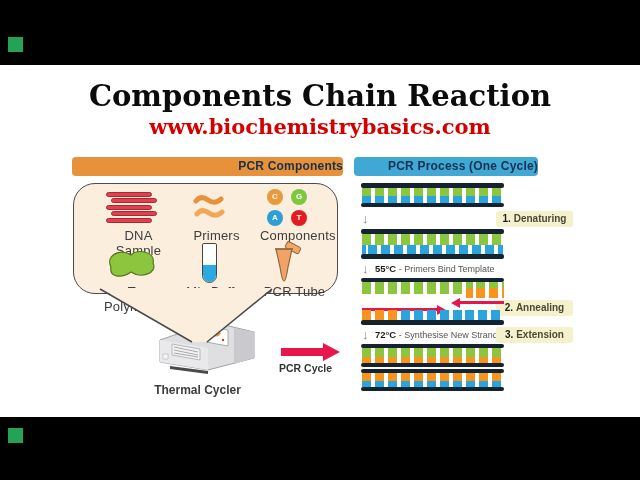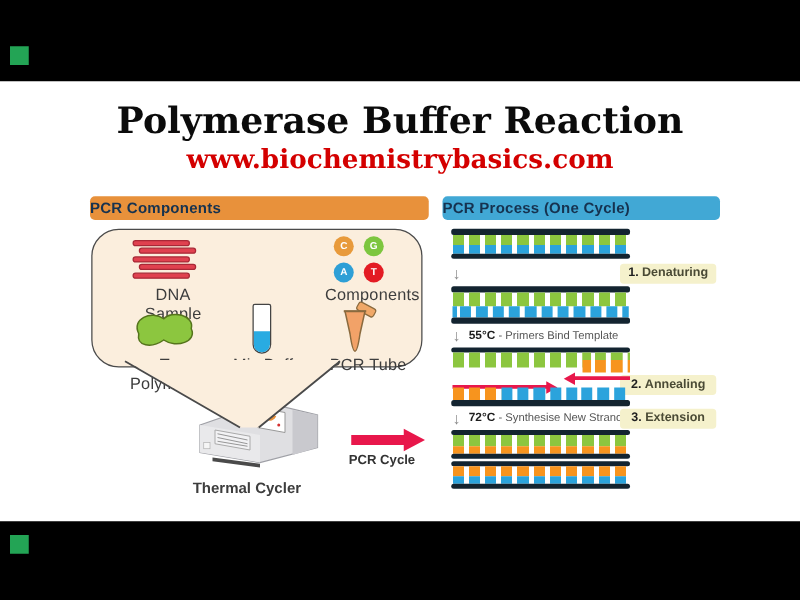--- a/index.html
+++ b/index.html
@@ -12,24 +12,24 @@
   .corner-sq  { position:absolute; width:15px; height:15px; background:#23A455; }
   .sq-top { left:8px; top:37px; }  .sq-bot { left:8px; top:428px; }
 
   
   .title { position:absolute; left:0; top:79px; width:640px; text-align:center;
            font-family:"DejaVu Serif", serif; font-weight:bold; font-size:29px; color:#0b0b0b; letter-spacing:0px; }
   .subtitle { position:absolute; left:0; top:114px; width:640px; text-align:center;
            font-family:"DejaVu Serif", serif; font-weight:bold; font-size:21px; color:#D40000; }
 
   
-  .hdr { position:absolute; height:19px; border-radius:4px; text-align:left;
+  .hdr { position:absolute; height:19px; border-radius:4px; text-align:right;
          font-size:12px; font-weight:bold; color:#16324F; line-height:19px; letter-spacing:.2px; }
   .hdr-left  { left:72px;  top:157px; width:271px; background:#E8913B; }
-  .hdr-right { left:354px; top:157px; width:222px; background:#41A8D5; }
+  .hdr-right { left:354px; top:157px; width:184px; background:#41A8D5; }
 
   
   .comp-box { position:absolute; left:73px; top:183px; width:265px; height:111px;
               background:#FBEEDD; border:1.5px solid #4a4a4a; border-radius:22px; }
   .funnel { position:absolute; left:80px; top:286px; width:200px; height:58px; }
   .cell { position:absolute; width:84px; text-align:center; }
   .c1 { left:15px; }  .c2 { left:93px; }  .c3 { left:171px; }
   .r1 { top:4px; }    .r2 { top:60px; }
   .cell .icon-area { height:38px; display:flex; align-items:center; justify-content:center; }
   .cell .lbl { display:block; margin-top:2px; font-size:13px; font-weight:normal; color:#3D3D3D; letter-spacing:.2px;margin-left:15px; }
@@ -92,41 +92,50 @@
 </head>
 <body>
 
 <div id="frame">
 
   <div class="bar-top"></div>
   <div class="bar-bottom"></div>
   <div class="corner-sq sq-top"></div>
   <div class="corner-sq sq-bot"></div>
 
-  <div class="title">Polymerase Buffer Reaction</div>
+  <div class="title">Components Chain Reaction</div>
   <div class="subtitle">www.biochemistrybasics.com</div>
 
   <div class="hdr hdr-left">PCR Components</div>
   <div class="hdr hdr-right">PCR Process (One Cycle)</div>
 
   <div class="comp-box">
 
     <div class="cell c1 r1">
       <div class="icon-area">
         <div class="dna-stack">
           <div class="dna-bar"></div>
             <div class="dna-bar"></div>
             <div class="dna-bar"></div>
             <div class="dna-bar"></div>
             <div class="dna-bar"></div>
         </div>
       </div>
       <span class="lbl">DNA Sample</span>
     </div>
 
+    <div class="cell c2 r1">
+      <div class="icon-area">
+        <svg width="34" height="28" viewBox="0 0 34 28">
+          <path d="M4,8 q5,-6 12,-1 t13,-1" fill="none" stroke="#E8913B" stroke-width="5" stroke-linecap="round"></path>
+          <path d="M5,21 q5,-6 12,-1 t13,-1" fill="none" stroke="#F0A858" stroke-width="5" stroke-linecap="round"></path>
+        </svg>
+      </div>
+      <span class="lbl">Primers</span>
+    </div>
 
     <div class="cell c3 r1">
       <div class="icon-area">
         <div class="nuc-grid">
           <div class="nuc nuc-c">C</div>
           <div class="nuc nuc-g">G</div>
           <div class="nuc nuc-a">A</div>
           <div class="nuc nuc-t">T</div>
         </div>
       </div>

